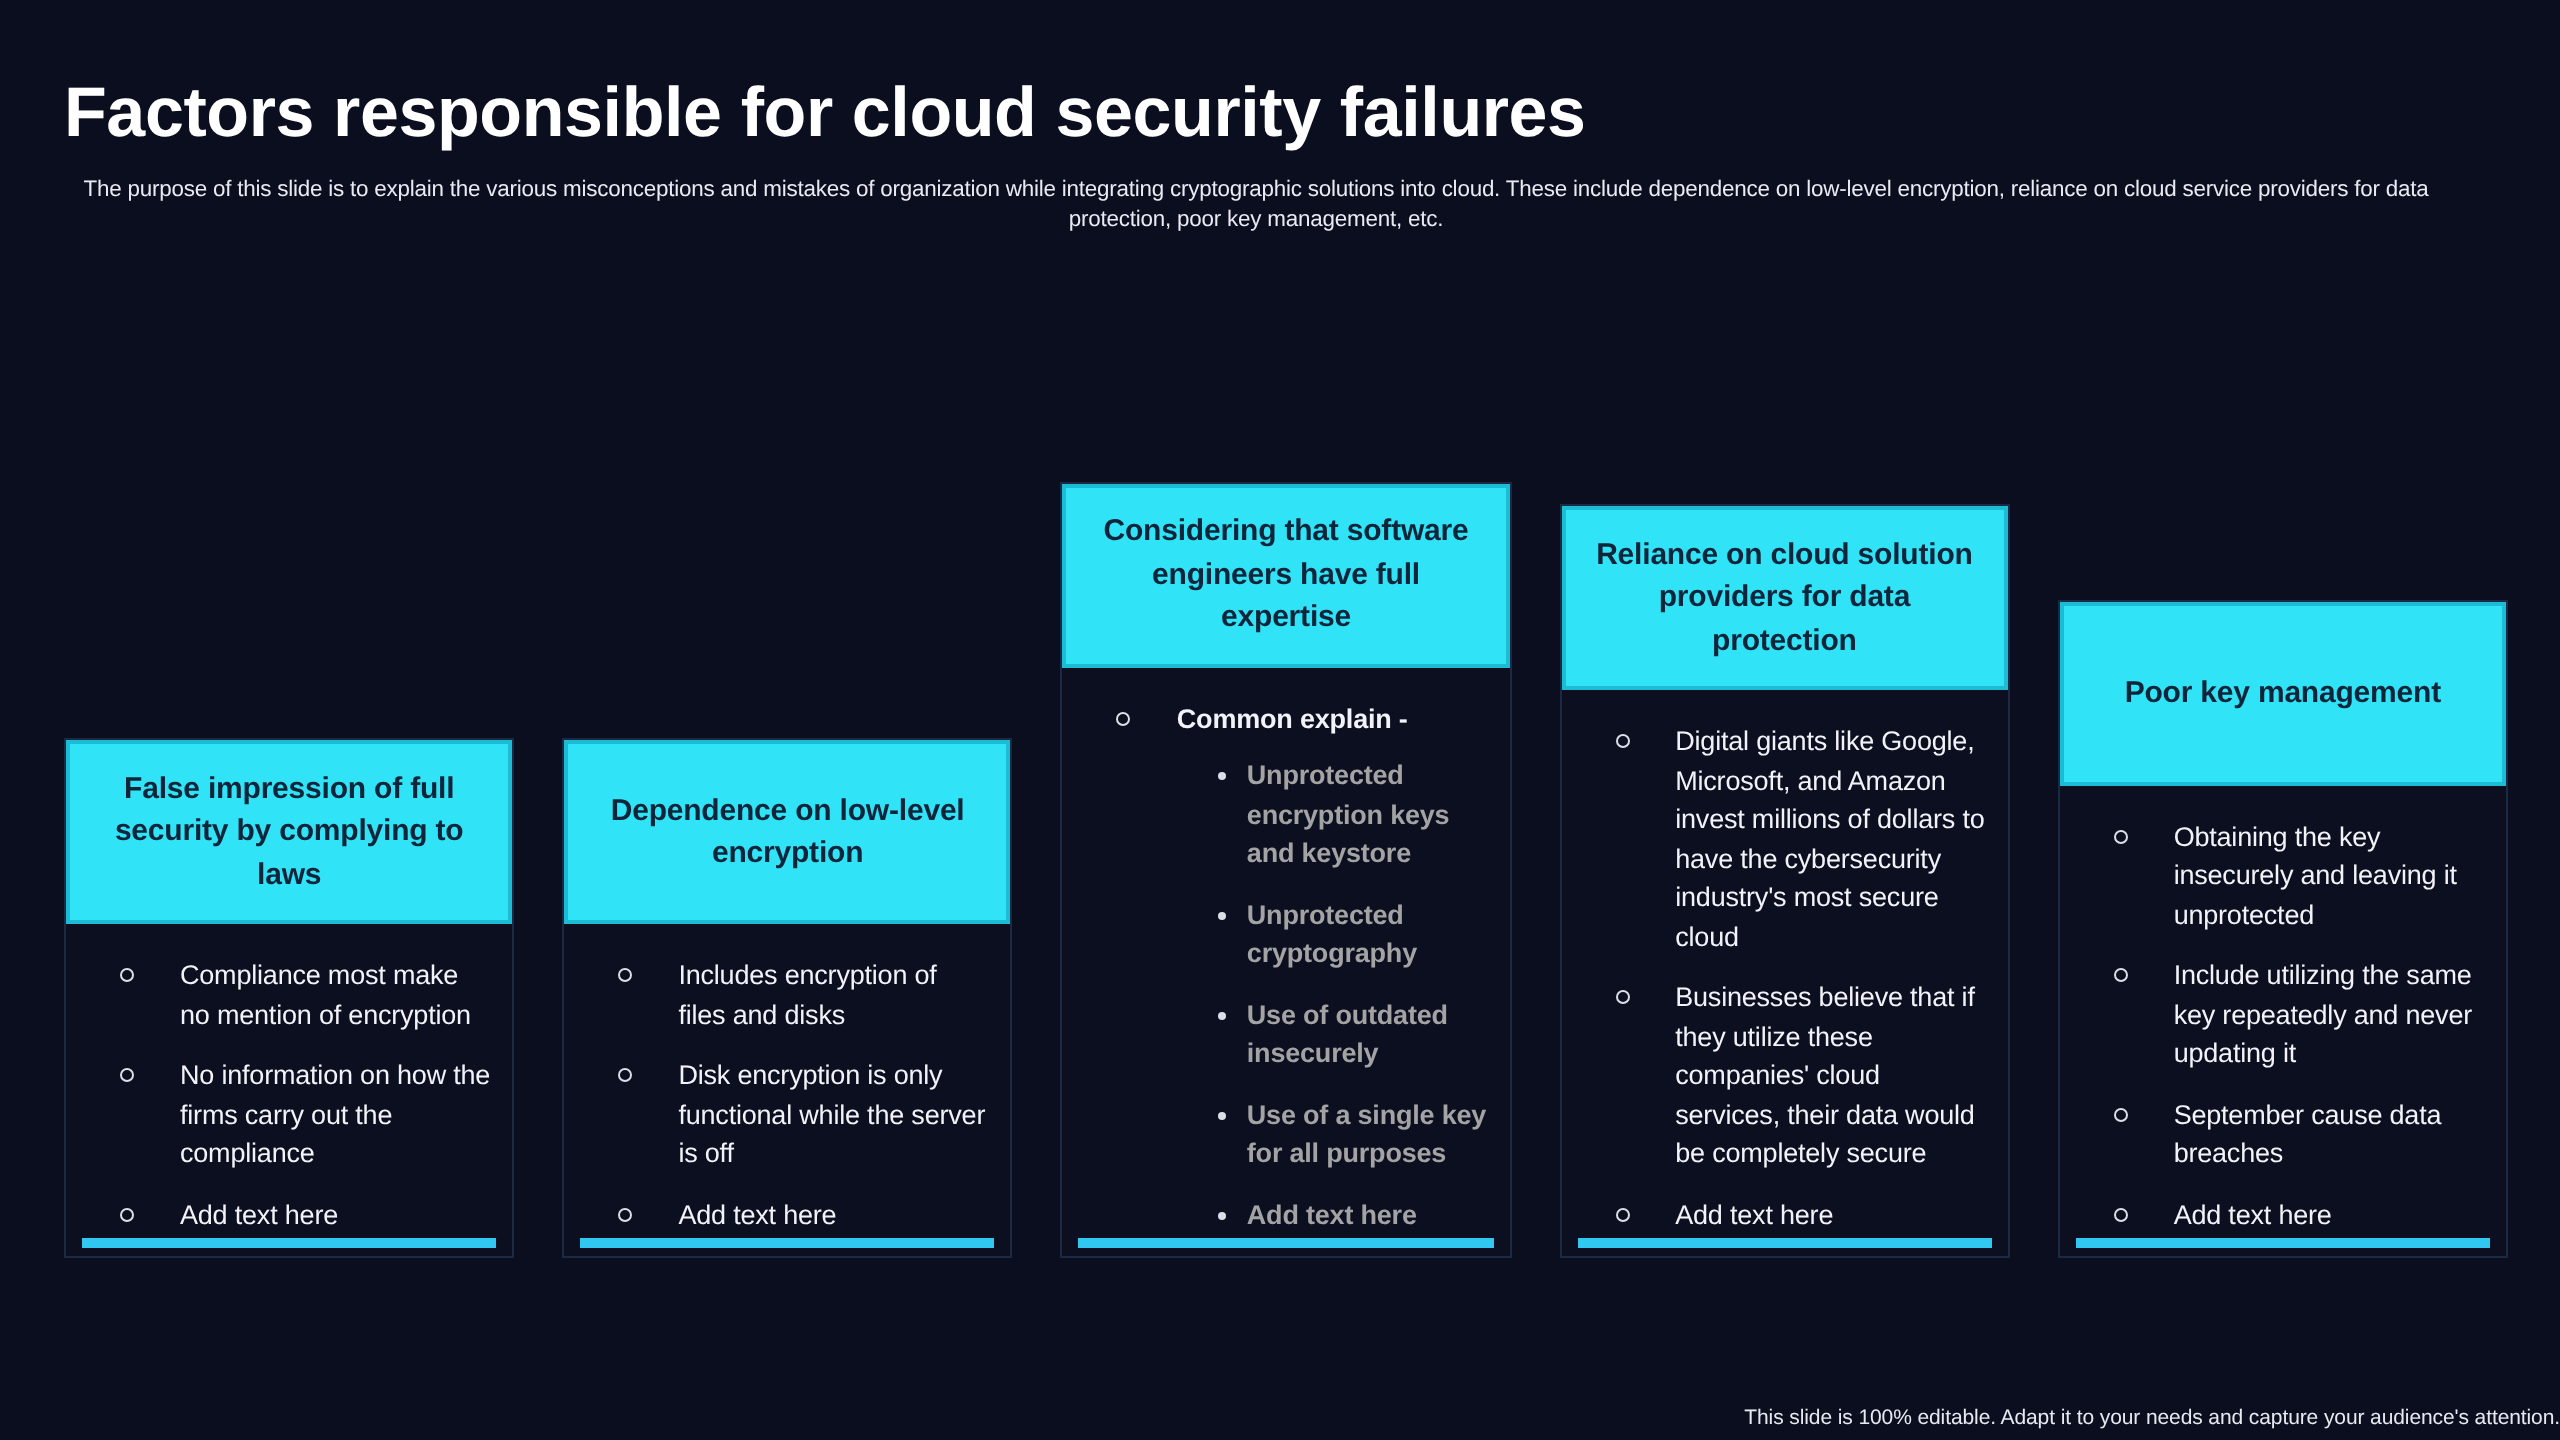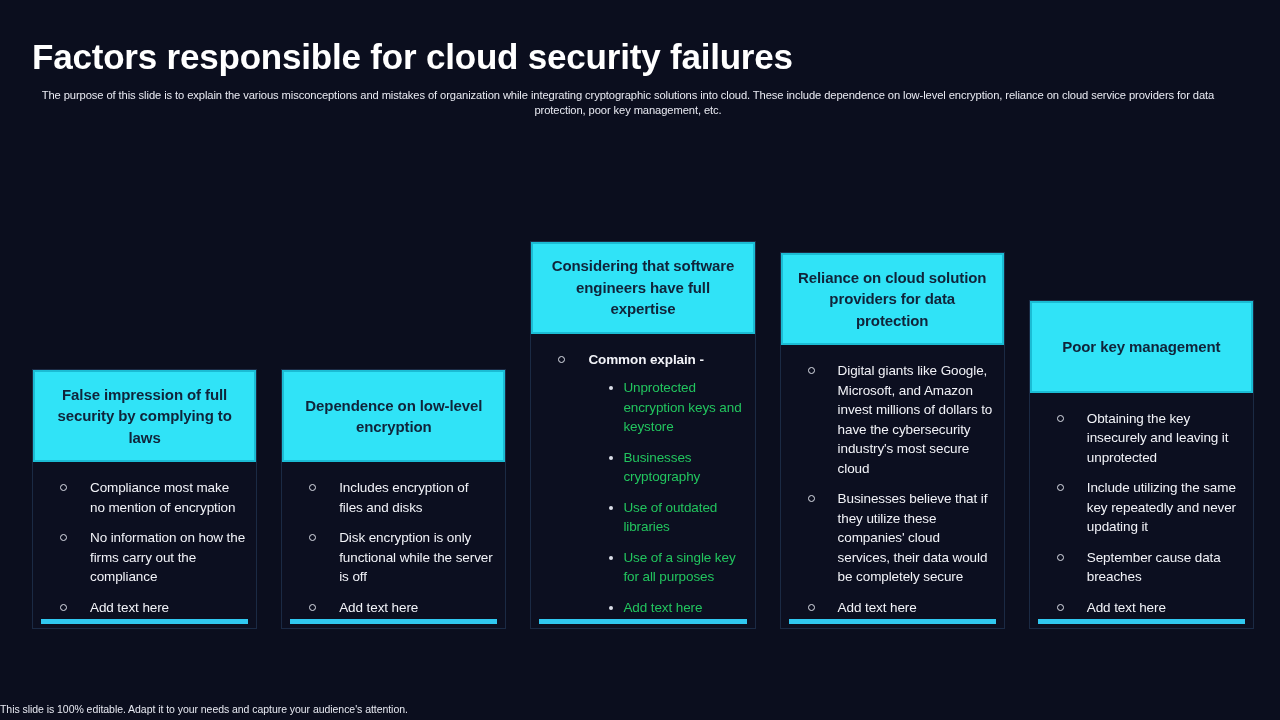--- a/index.html
+++ b/index.html
@@ -100,22 +100,23 @@
   }
   li.bullet.bold > .label { font-weight: bold; }
 
   ul.subbullets { list-style: none; margin-top: 9px; }
   li.subbullet {
     position: relative;
     padding-left: 35px;
     margin-bottom: 11px;
     font-size: 13.5px;
     line-height: 19.5px;
-    color: #22c55e;
-    letter-spacing: -0.1px;
+    color: #a3a3a3;
+    letter-spacing: -0.1px;
+    font-weight: bold;
   }
   li.subbullet > .marker-dot {
     position: absolute;
     left: 21px; top: 8px;
     width: 4px; height: 4px;
     background: #dcdfe8;
     border-radius: 50%;
   }
 
   
@@ -123,21 +124,21 @@
     position: absolute;
     left: 8px; right: 8px; bottom: 4px;
     height: 5px;
     background: #30c8f0;
   }
 
   
   .footer {
     position: absolute;
     left: 0; right: 0; top: 703px;
-    text-align: left;
+    text-align: right;
     font-size: 10.5px;
     color: #e7e9f1;
     letter-spacing: -0.05px;
   }
 </style>
 </head>
 <body>
 
 <div class="slide">
 
@@ -173,22 +174,22 @@
         <div class="accent-bar"></div>
       </div>
       <div class="card">
         <div class="card-header">
           <span>Considering that software engineers have full expertise</span>
         </div>
         <div class="card-body">
           <ul class="bullets">
             <li class="bullet bold"><span class="marker"></span><span class="label">Common explain -</span><ul class="subbullets">
                 <li class="subbullet"><span class="marker-dot"></span><span>Unprotected encryption keys and keystore</span></li>
-                <li class="subbullet"><span class="marker-dot"></span><span>Businesses cryptography</span></li>
-                <li class="subbullet"><span class="marker-dot"></span><span>Use of outdated libraries</span></li>
+                <li class="subbullet"><span class="marker-dot"></span><span>Unprotected cryptography</span></li>
+                <li class="subbullet"><span class="marker-dot"></span><span>Use of outdated insecurely</span></li>
                 <li class="subbullet"><span class="marker-dot"></span><span>Use of a single key for all purposes</span></li>
                 <li class="subbullet"><span class="marker-dot"></span><span>Add text here</span></li>
               </ul></li>
           </ul>
         </div>
         <div class="accent-bar"></div>
       </div>
       <div class="card">
         <div class="card-header">
           <span>Reliance on cloud solution providers for data protection</span>

